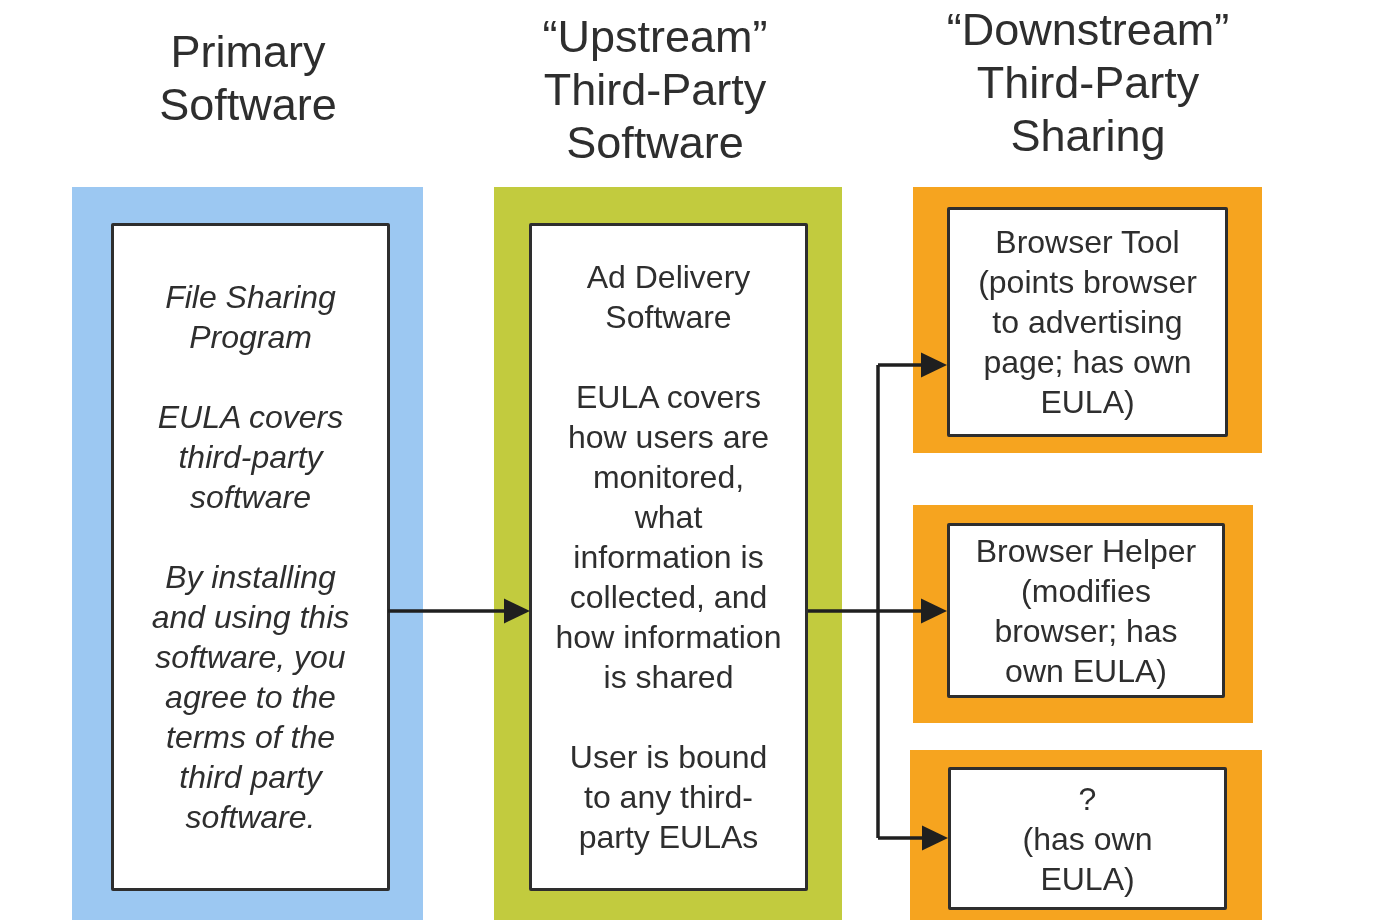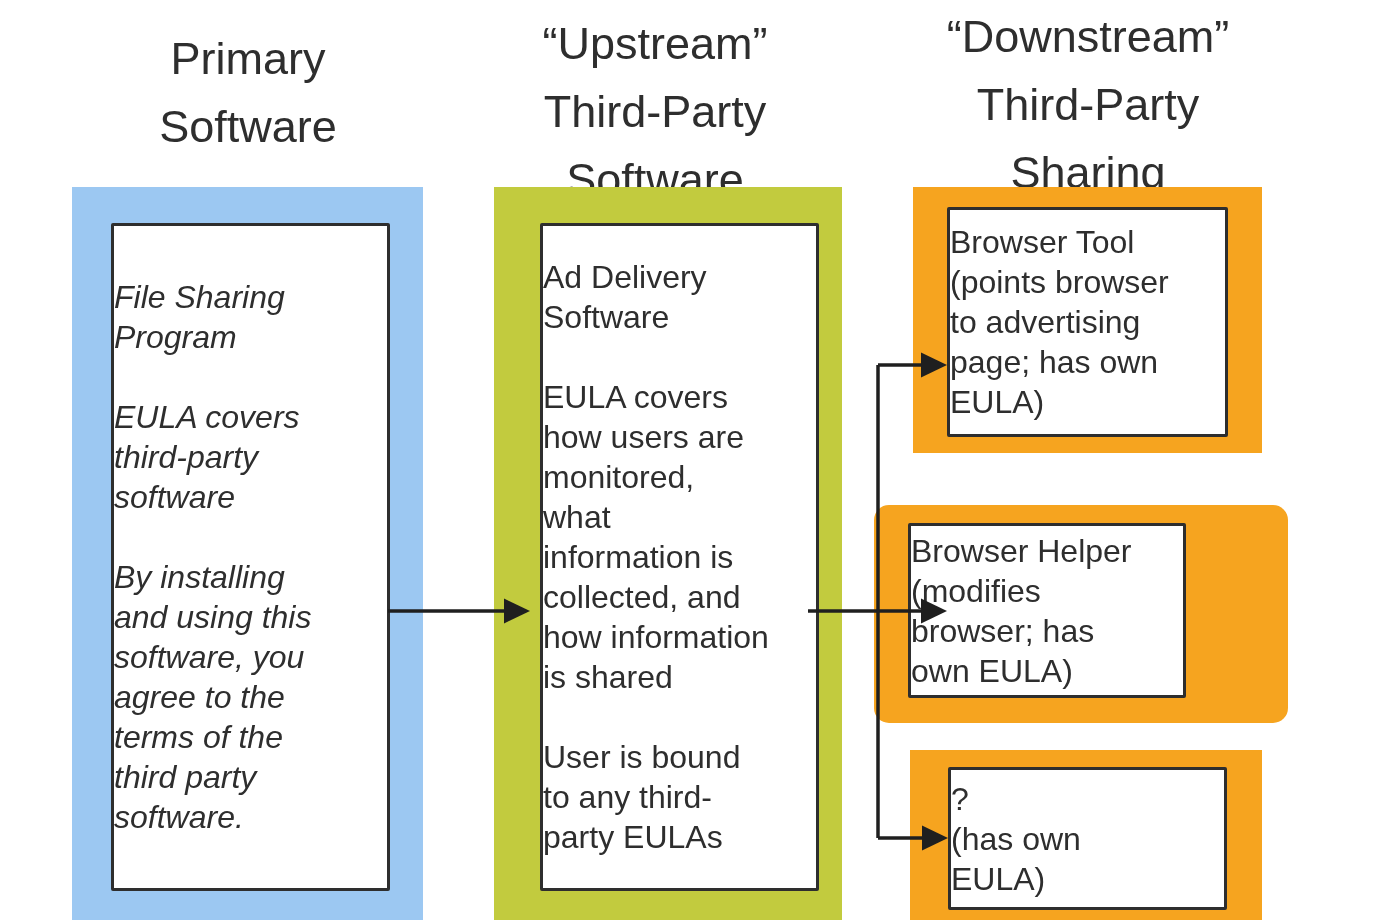--- a/index.html
+++ b/index.html
@@ -10,38 +10,39 @@
     background: #ffffff;
     overflow: hidden;
     font-family: "Liberation Sans", sans-serif;
     color: var(--c-text, #2e2e2e);
   }
   .col-header {
     position: absolute;
     text-align: center;
     white-space: pre-line;
     font-size: 45px;
-    line-height: 68px;
+    line-height: 53px;
     color: var(--c-text, #2e2e2e);
   }
   .frame {
     position: absolute;
   }
   .frame.primary   { background: var(--c-primary_frame, #9cc8f2); font-style: italic; }
   .frame.upstream  { background: var(--c-upstream_frame, #c2cb3e); }
   .frame.downstream{ background: var(--c-downstream_frame, #f6a41f); }
   .inner-box {
     position: absolute;
     box-sizing: border-box;
     background: var(--c-box_background, #ffffff);
     border: 3px solid var(--c-border, #2e2e2e);
     border-radius: 2px;
     display: flex;
     flex-direction: column;
     justify-content: center;
+    text-align: center;
     white-space: pre-line;
     font-size: 32px;
     line-height: 40px;
     color: var(--c-text, #2e2e2e);
   }
   svg.arrows {
     position: absolute;
     left: 0; top: 0;
     width: 1384px;
     height: 920px;
@@ -84,21 +85,21 @@
 By installing
 and using this
 software, you
 agree to the
 terms of the
 third party
 software.</div>
   </div>
 
   <div class="frame upstream" style="left:494px; top:187px; width:348px; height:733px;">
-    <div class="inner-box" style="left:46px; top:36px; width:279px; height:668px;">Ad Delivery
+    <div class="inner-box" style="left:35px; top:36px; width:279px; height:668px;">Ad Delivery
 Software
 
 EULA covers
 how users are
 monitored,
 what
 information is
 collected, and
 how information
 is shared
@@ -109,21 +110,21 @@
   </div>
 
   <div class="frame downstream" style="left:913px; top:187px; width:349px; height:266px;">
     <div class="inner-box" style="left:34px; top:20px; width:281px; height:230px;">Browser Tool
 (points browser
 to advertising
 page; has own
 EULA)</div>
   </div>
 
-  <div class="frame downstream" style="left:874px; top:505px; width:414px; height:218px;border-radius:15px;">
+  <div class="frame downstream" style="left:913px; top:505px; width:340px; height:218px;">
     <div class="inner-box" style="left:34px; top:18px; width:278px; height:175px;">Browser Helper
 (modifies
 browser; has
 own EULA)</div>
   </div>
 
   <div class="frame downstream" style="left:910px; top:750px; width:352px; height:170px;">
     <div class="inner-box" style="left:38px; top:17px; width:279px; height:143px;">?
 (has own
 EULA)</div>

